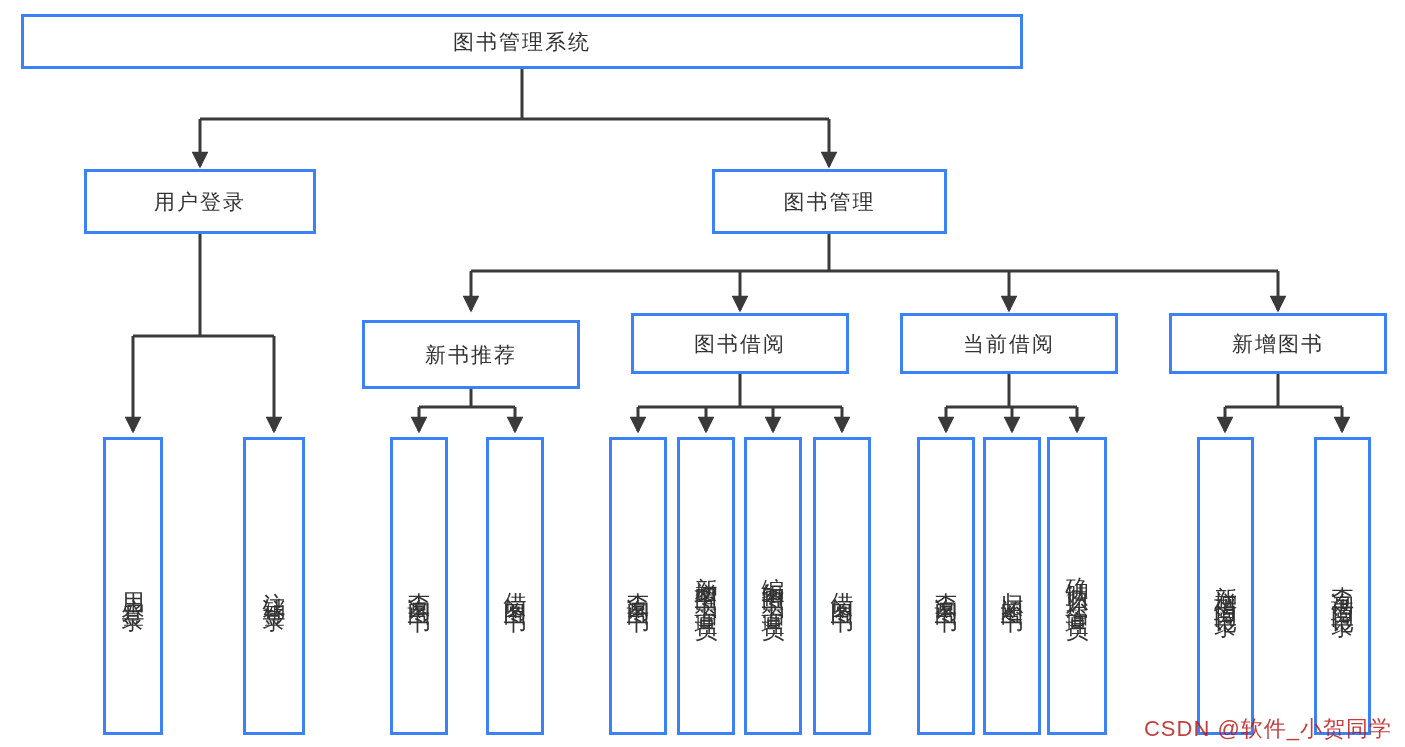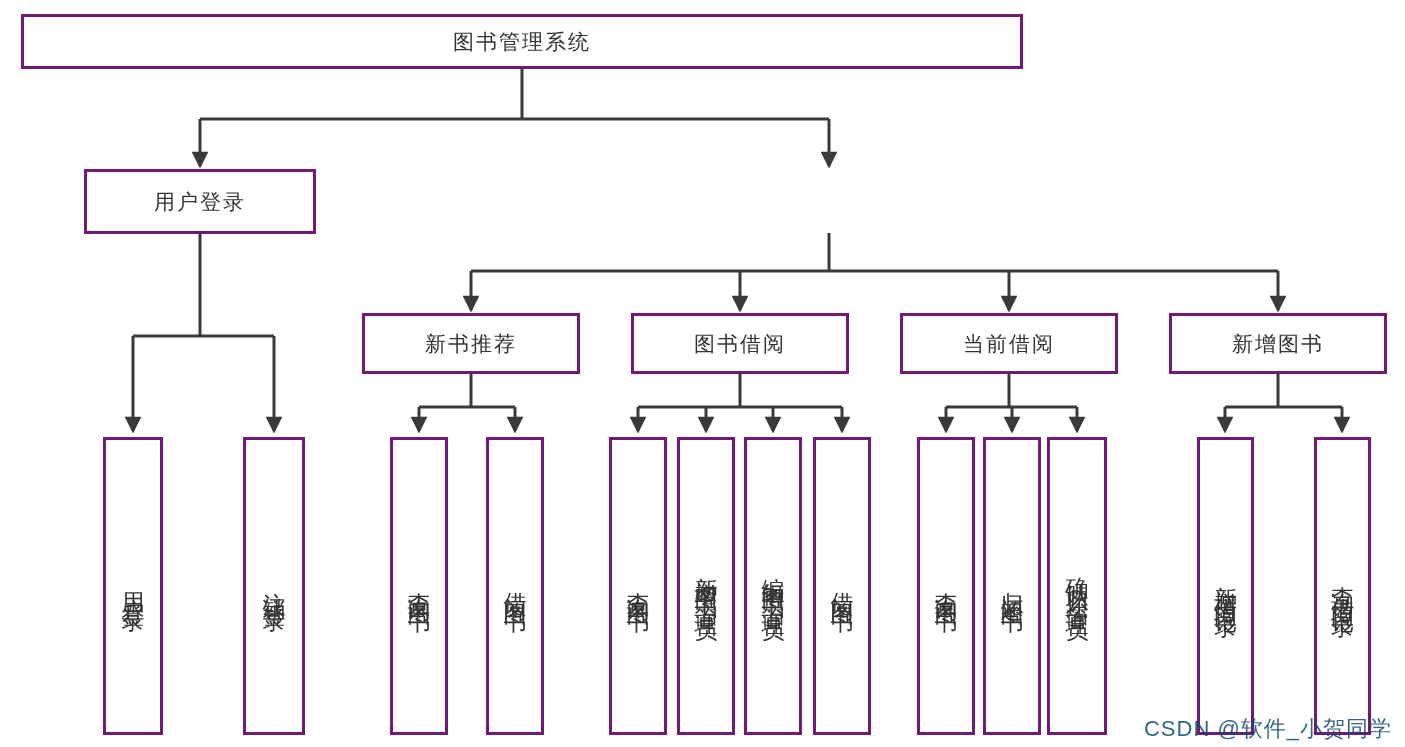--- a/index.html
+++ b/index.html
@@ -17,21 +17,21 @@
     z-index: 1;
   }
   .connectors path {
     stroke: #3a3a3a;
     stroke-width: 3;
     fill: none;
   }
   .node {
     position: absolute;
     box-sizing: border-box;
-    border: 3px solid #701a75;
+    border: 3px solid #3b82f6;
     background: #ffffff;
     display: flex;
     align-items: center;
     justify-content: center;
     z-index: 2;
     color: #333333;
   }
   .hnode {
     font-size: 21px;
     letter-spacing: 2px;
@@ -44,21 +44,21 @@
     line-height: 1;
     letter-spacing: 6px;
     color: #333333;
     white-space: nowrap;
   }
   .watermark {
     position: absolute;
     right: 13px;
     bottom: 3px;
     font-size: 22px;
-    color: #0c4a6e;
+    color: #b91c1c;
     opacity: 0.85;
     z-index: 3;
     letter-spacing: 1px;
     white-space: nowrap;
   }
 </style>
 </head>
 <body>
 
 <div class="canvas">
@@ -103,22 +103,25 @@
     </g>
   </svg>
 
   <div class="node hnode" style="left:21px; top:14px; width:1002px; height:55px;">
     <span>图书管理系统</span>
   </div>
 
   <div class="node hnode" style="left:84px; top:169px; width:232px; height:65px;">
     <span>用户登录</span>
   </div>
+  <div class="node hnode" style="left:712px; top:169px; width:235px; height:65px;">
+    <span>图书管理</span>
+  </div>
 
-  <div class="node hnode" style="left:362px; top:313px; width:218px; height:61px;">
+  <div class="node hnode" style="left:362px; top:320px; width:218px; height:69px;">
     <span>新书推荐</span>
   </div>
   <div class="node hnode" style="left:900px; top:313px; width:218px; height:61px;">
     <span>当前借阅</span>
   </div>
   <div class="node hnode" style="left:631px; top:313px; width:218px; height:61px;">
     <span>图书借阅</span>
   </div>
   <div class="node hnode" style="left:1169px; top:313px; width:218px; height:61px;">
     <span>新增图书</span>

